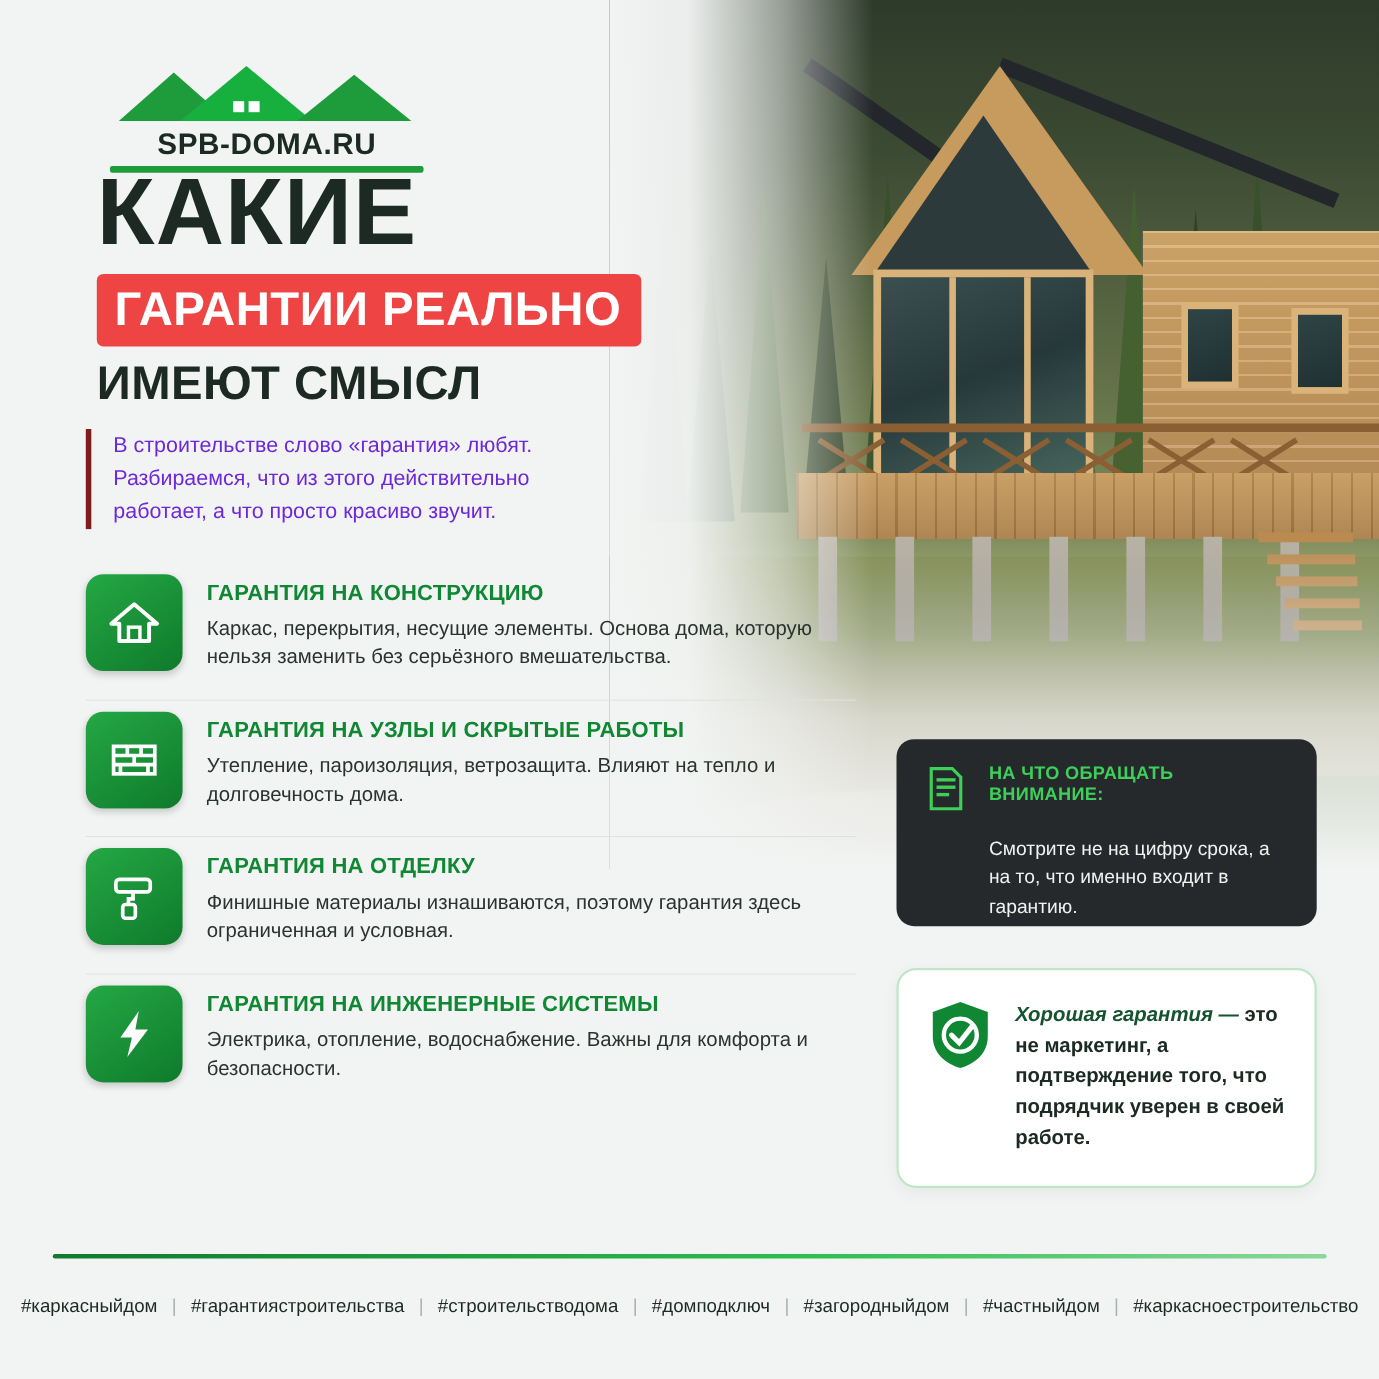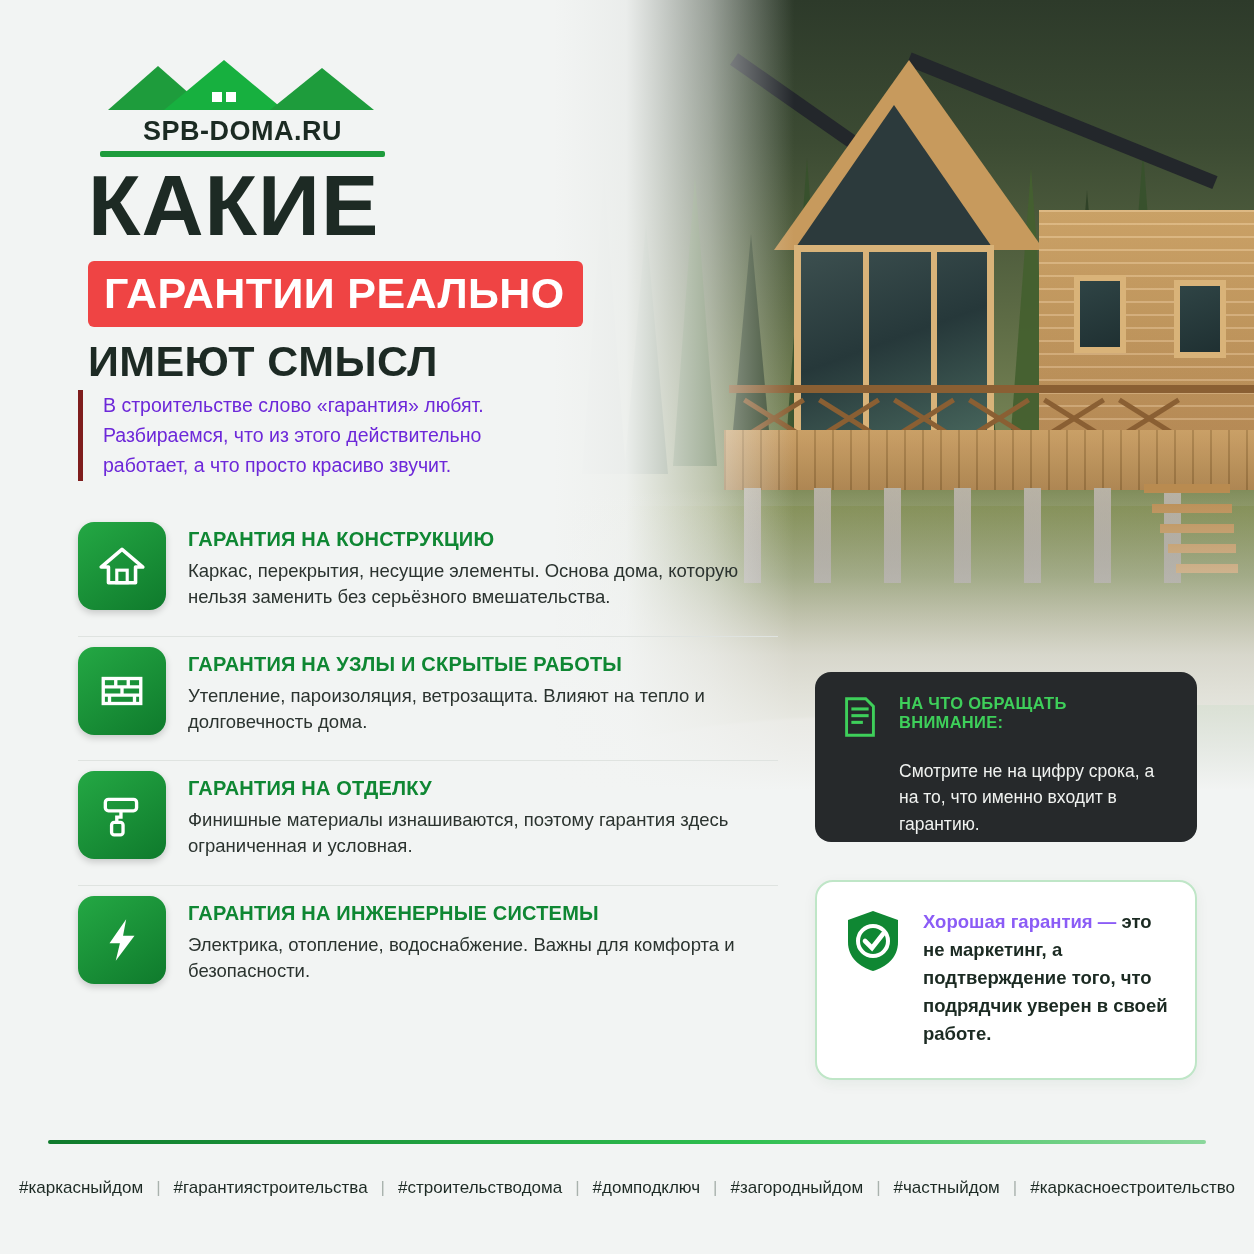--- a/index.html
+++ b/index.html
@@ -135,21 +135,21 @@
   .logo-roofs { position: relative; height: 62px; }
   .logo-roofs svg { display: block; }
   .logo-name {
     margin-top: 2px;
     font-size: 27px; font-weight: bold; letter-spacing: .5px;
     color: #1b2a22; text-align: center;
   }
   .logo-bar { height: 6px; background: #1e9c3c; margin-top: 4px; border-radius: 2px; }
 
   
-  .headline { position: absolute; left: 88px; top: 165px; width: 620px; }
+  .headline { position: absolute; left: 88px; top: 153px; width: 620px; }
   .h-line1 {
     font-size: 86px; font-weight: bold; letter-spacing: 1px;
     color: #1d2a24; line-height: .95;
   }
   .h-line2 {
     display: inline-block; margin-top: 14px;
     background: #ef4444; color: #ffffff;
     font-size: 43px; font-weight: bold; letter-spacing: .4px;
     padding: 8px 18px 9px 16px; border-radius: 6px;
   }
@@ -201,21 +201,21 @@
   .card-dark .cd-body { color: #f0f2f0; font-size: 17.5px; line-height: 1.5; }
 
   .card-light {
     position: absolute; left: 815px; top: 880px; width: 382px; height: 200px;
     background: #ffffff; border: 2px solid #bfe6c7; border-radius: 18px;
     display: flex; gap: 18px; padding: 26px 22px 22px 26px;
     box-shadow: 0 4px 14px rgba(20,60,35,.06);
   }
   .card-light .cl-icon { flex: 0 0 auto; width: 62px; }
   .card-light .cl-body { font-size: 18.5px; line-height: 1.52; color: #1b2a22; font-weight: bold; }
-  .card-light .cl-body .green { color: #8b5cf6; }
+  .card-light .cl-body .green { color: #14532d; font-style: italic; }
 
   
   .footer-rule {
     position: absolute; left: 48px; right: 48px; top: 1140px; height: 4px;
     background: linear-gradient(90deg,#0f7a2c,#2fbf4f 60%,#8bd79b);
     border-radius: 2px;
   }
   .tags {
     position: absolute; left: 0; right: 0; top: 1178px;
     display: flex; align-items: center; justify-content: center;

